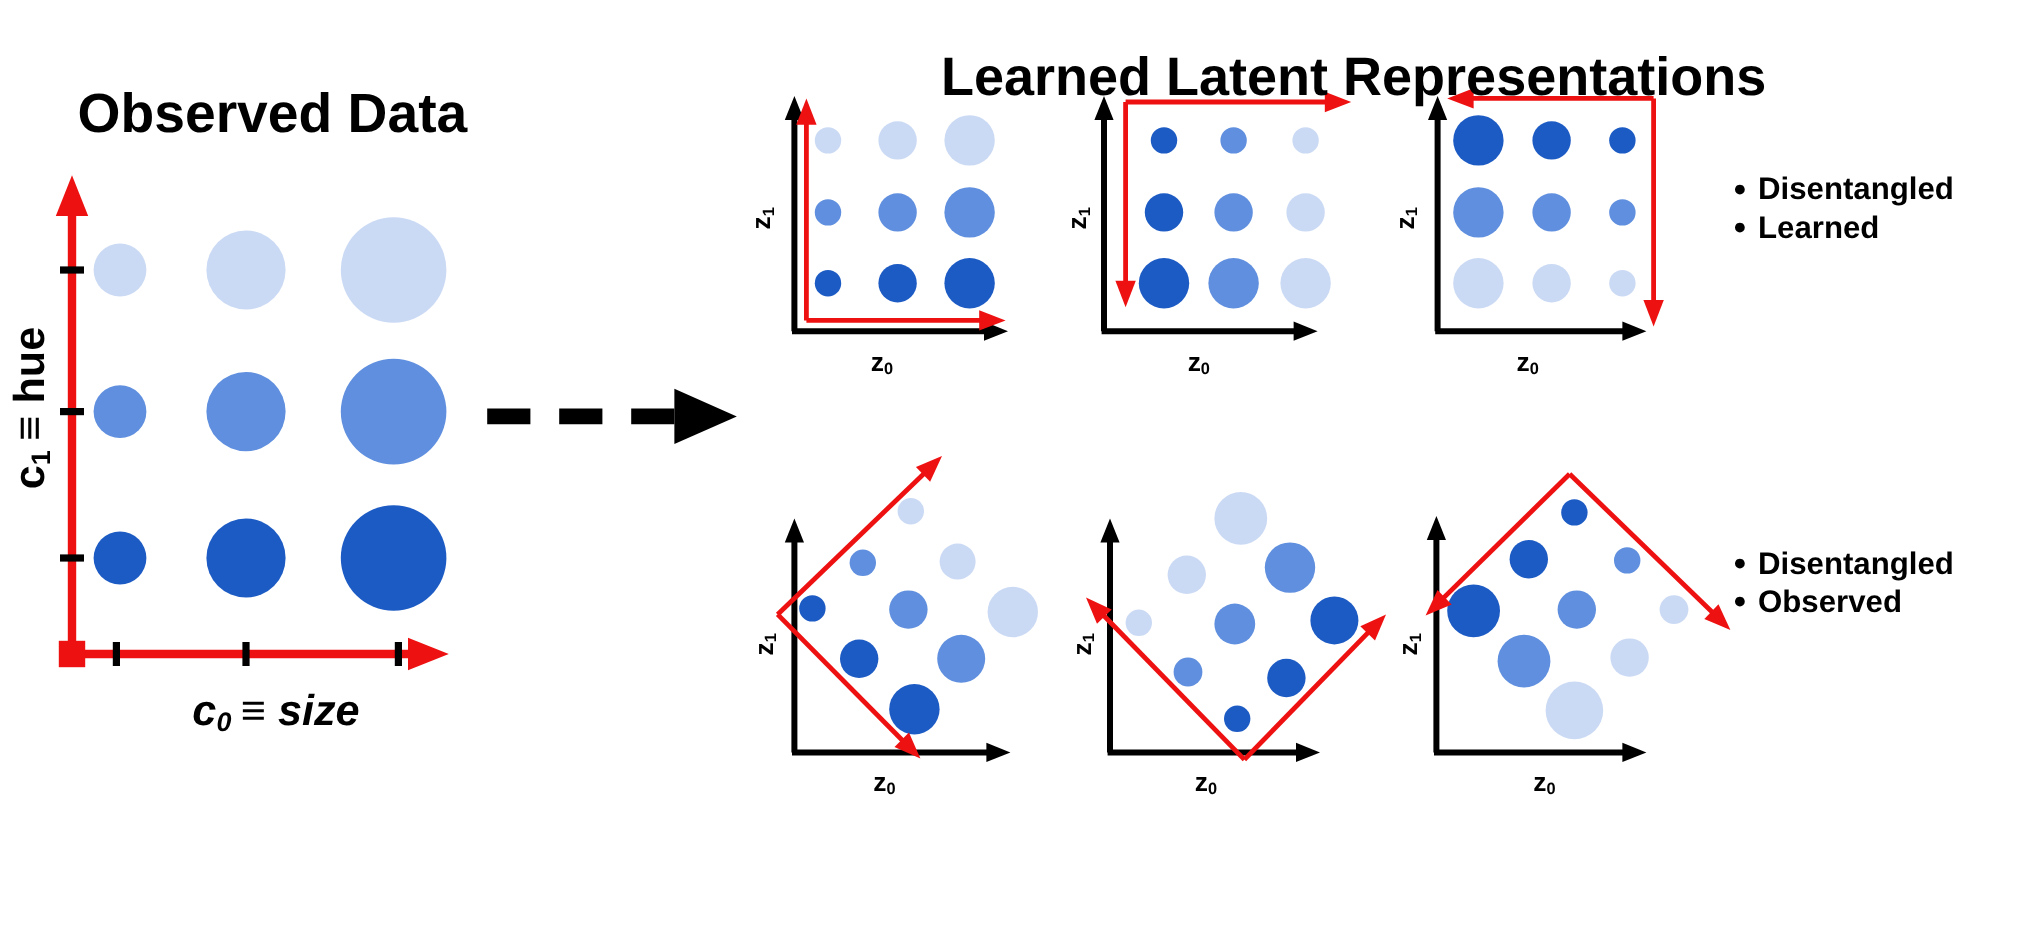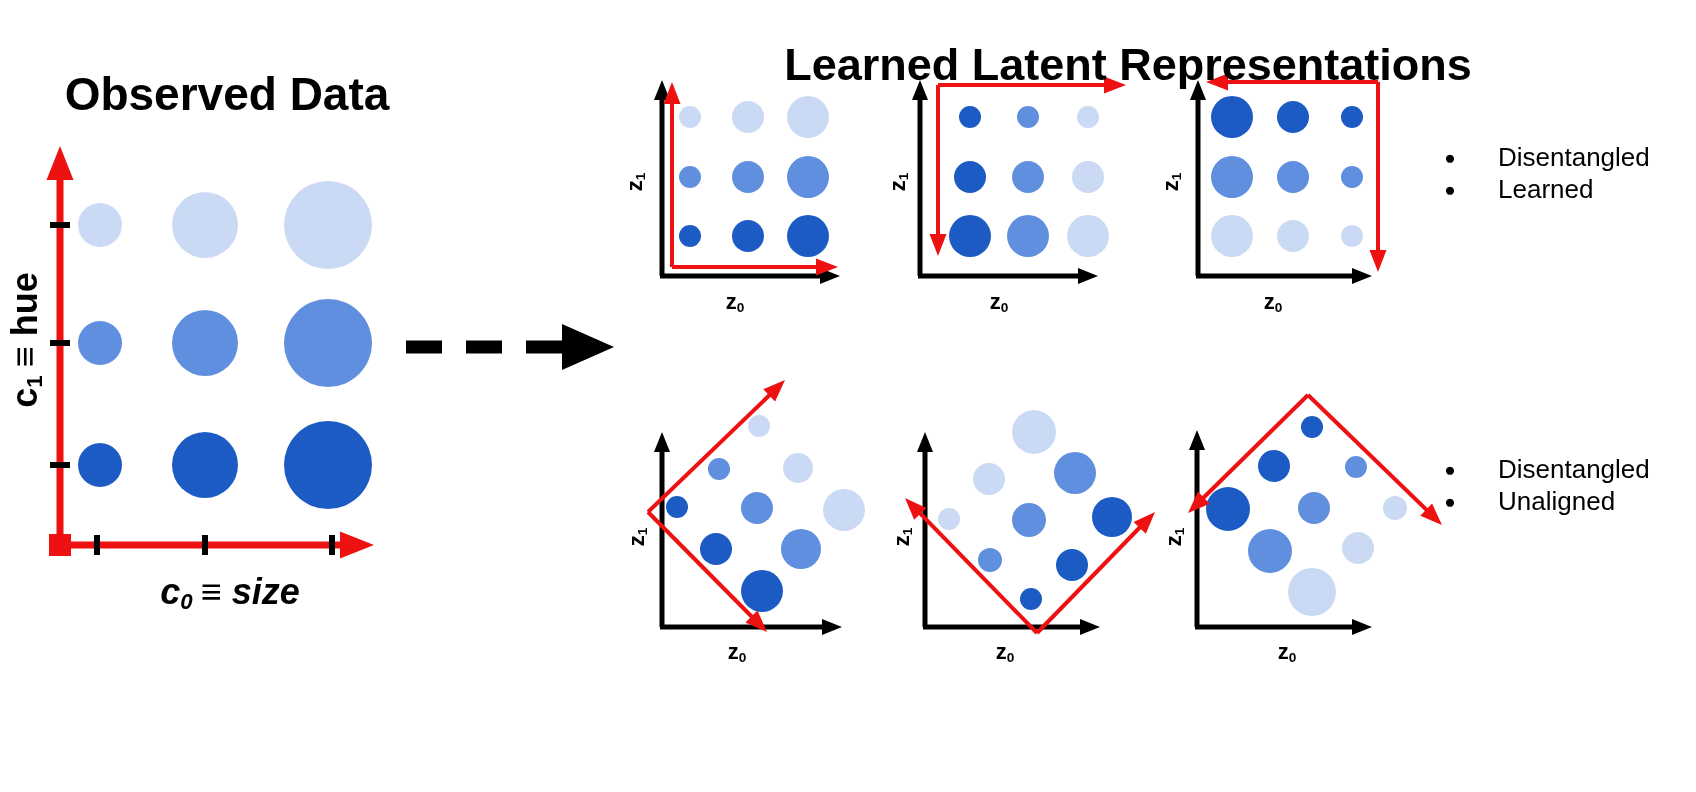--- a/index.html
+++ b/index.html
@@ -12,21 +12,21 @@
          transform:translate(-50%,-50%);}
   .axlab.rot{transform:translate(-50%,-50%) rotate(-90deg);}
   .zlab{position:absolute;font-weight:bold;font-size:22px;white-space:nowrap;line-height:1;
         transform:translate(-50%,-50%);}
   .zlab.rot{transform:translate(-50%,-50%) rotate(-90deg);}
   sub{font-size:0.62em;font-weight:bold;vertical-align:baseline;position:relative;top:0.22em;}
   .suf{margin-left:0.22em;}
   .legend{position:absolute;}
   .legend-row{display:flex;align-items:center;height:32px;}
   .dot{font-size:19px;width:24px;text-align:center;line-height:1;}
-  .legend-label{font-weight:normal;font-size:26px;margin-left:36px;white-space:nowrap;}
+  .legend-label{font-weight:bold;font-size:26px;margin-left:3px;white-space:nowrap;}
 </style>
 </head>
 <body>
 
 <div class="canvas" id="canvas">
   <svg id="fig" width="1696" height="792" viewBox="0 0 1696 792">
       <line x1="60" y1="548" x2="60" y2="172" stroke="#ee1111" stroke-width="7"></line>
       <path d="M0 0 L-34 -13.5 L-34 13.5 Z" fill="#ee1111" transform="translate(60 146) rotate(-90)"></path>
       <line x1="57" y1="545" x2="352" y2="545" stroke="#ee1111" stroke-width="7"></line>
       <path d="M0 0 L-34 -13.5 L-34 13.5 Z" fill="#ee1111" transform="translate(374 545) rotate(0)"></path>
@@ -173,21 +173,21 @@
     </div>
   </div>
 
   <div class="legend" style="left:1438px;top:453px;">
     <div class="legend-row">
       <span class="dot">●</span>
       <span class="legend-label">Disentangled</span>
     </div>
     <div class="legend-row">
       <span class="dot">●</span>
-      <span class="legend-label">Unaligned</span>
+      <span class="legend-label">Observed</span>
     </div>
   </div>
 <div class="zlab rot" style="left: 635px; top: 182px;"><span>z</span><sub>1</sub></div>
     <div class="zlab" style="left: 735px; top: 302px;"><span>z</span><sub>0</sub></div>
     <div class="zlab rot" style="left: 898px; top: 182px;"><span>z</span><sub>1</sub></div>
     <div class="zlab" style="left: 999px; top: 302px;"><span>z</span><sub>0</sub></div>
     <div class="zlab rot" style="left: 1171px; top: 182px;"><span>z</span><sub>1</sub></div>
     <div class="zlab" style="left: 1273px; top: 302px;"><span>z</span><sub>0</sub></div>
     <div class="zlab rot" style="left: 637px; top: 537px;"><span>z</span><sub>1</sub></div>
     <div class="zlab" style="left: 737px; top: 652px;"><span>z</span><sub>0</sub></div>

